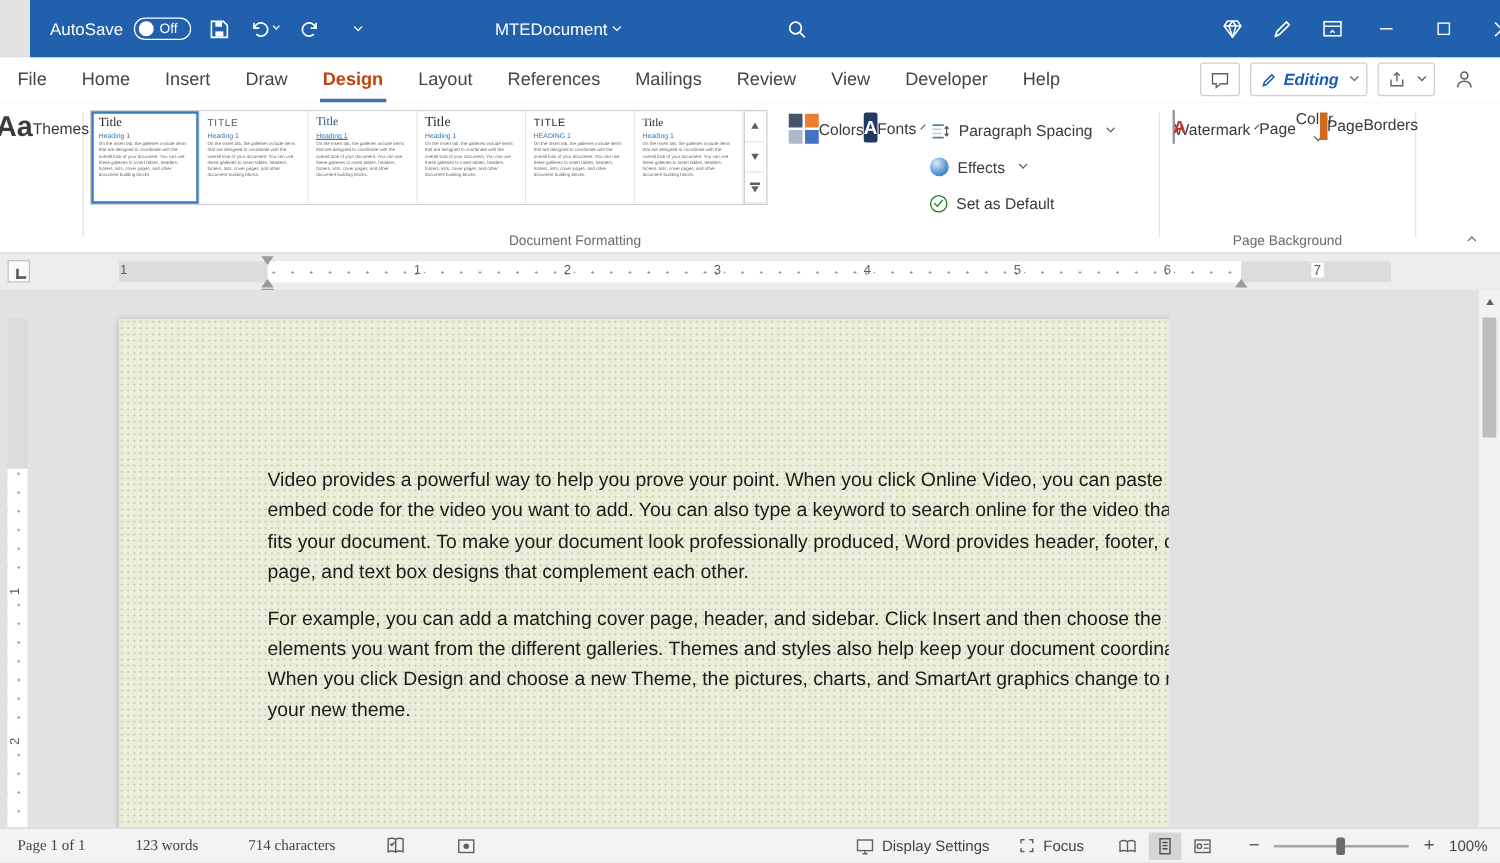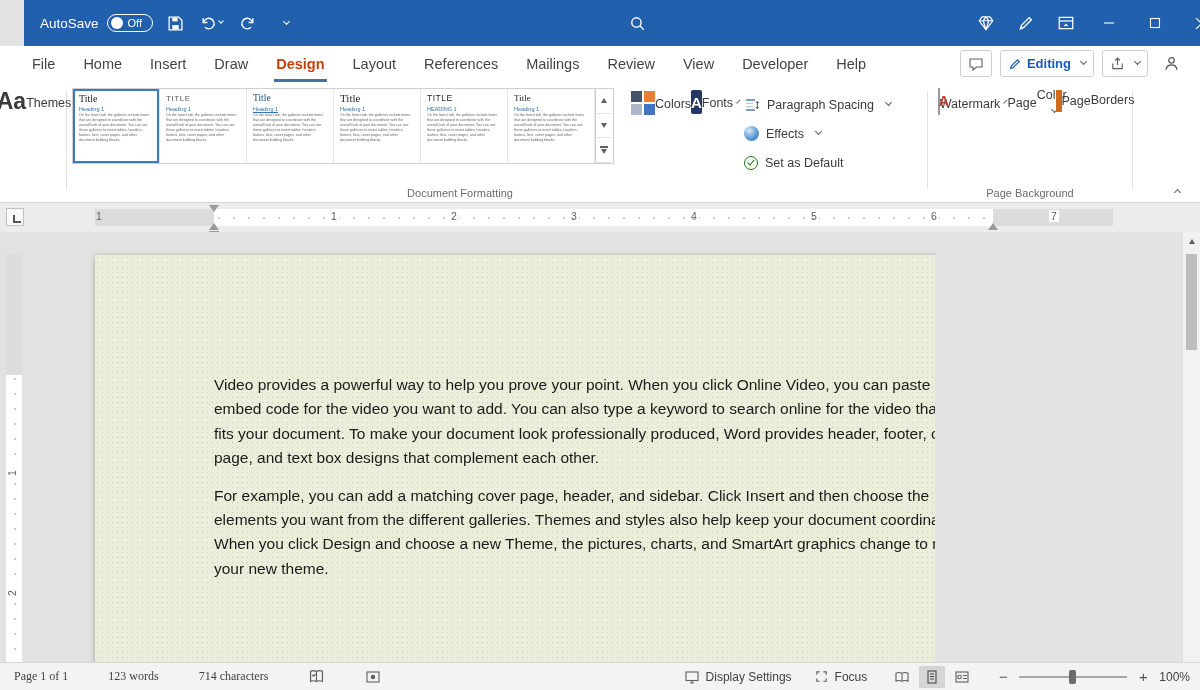--- a/index.html
+++ b/index.html
@@ -19,26 +19,26 @@
   .tb-search { position: absolute; left: 598px; top: 8px; width: 30px; height: 30px; }
   .tb-right { position: absolute; right: 0; top: 0; height: 46px; display: flex; align-items: center; }
   .tb-right .tb-btn { width: 40px; height: 46px; }
   .winbtn { width: 46px; height: 46px; }
   .chev { display: inline-block; width: 5px; height: 5px; border-right: 1.4px solid currentColor; border-bottom: 1.4px solid currentColor; transform: rotate(45deg); margin-left: 5px; position: relative; top: -2px; }
   .chev.up { transform: rotate(-135deg); top: 2px; }
   .chev.tiny { width: 4px; height: 4px; margin-left: 2px; }
 
   
   .tabrow { position: absolute; top: 46px; left: 0; width: 1200px; height: 36px; background: #fff; display: flex; align-items: center; }
-  .tabs { display: flex; align-items: center; height: 36px; padding-left: 18px; }
+  .tabs { display: flex; align-items: center; height: 36px; }
   .tab { padding: 0 14px; font-size: 14.5px; color: #444; height: 36px; display: flex; align-items: center; position: relative; }
   .tab.active { font-weight: bold; color: #c2410c; }
   .tab.active::after { content: ""; position: absolute; left: 12px; right: 12px; bottom: 0; height: 3px; background: #4a6ea9; }
   .tabrow-right { position: absolute; right: 14px; top: 4px; display: flex; align-items: center; gap: 8px; }
-  .boxbtn { height: 27px; border: 1px solid #cfcfcf; border-radius: 3px; padding: 0 7px; font-size: 13px; color: #555; gap: 5px; background: #fff; }
+  .boxbtn { height: 27px; border: 1px solid #cfcfcf; border-radius: 3px; padding: 0 7px; font-size: 13px; color: #555; gap: 5px; background: #fff; font-style: italic; }
   .boxbtn.editing { color: #185abd; font-weight: bold; }
   .iconbtn { width: 30px; height: 27px; }
 
   
   .ribbon { position: absolute; top: 82px; left: 0; width: 1200px; height: 121px; background: #fff; border-bottom: 1px solid #d4d4d4; }
   .grp-label { position: absolute; bottom: 3px; font-size: 11px; color: #6b6b6b; text-align: center; }
   .vsep { position: absolute; top: 8px; height: 100px; width: 1px; background: #e3e3e3; }
 
   .bigbtn { position: absolute; top: 6px; display: flex; align-items: center; color: #3b3b3b; font-size: 12.5px; }
   .bigbtn .lbl { margin-top: 5px; line-height: 15px; }
@@ -160,20 +160,24 @@
       <svg width="17" height="17" viewBox="0 0 16 16" fill="none" stroke="#fff" stroke-width="1.3">
           <path d="M13 3v4H9"></path>
           <path d="M12.6 7a5 5 0 1 0-1.3 4.6"></path>
         </svg>
     </button>
     <button class="tb-btn">
       <span class="chev"></span>
     </button>
   </div>
 
+  <div class="tb-title">
+    <span>MTEDocument</span>
+    <span class="chev"></span>
+  </div>
 
   <button class="tb-search">
     <svg width="17" height="17" viewBox="0 0 16 16" fill="none" stroke="#fff" stroke-width="1.3">
         <circle cx="7" cy="7" r="4.4"></circle>
         <path d="M10.4 10.4 14 14"></path>
       </svg>
   </button>
 
   <div class="tb-right">
     <button class="tb-btn">

